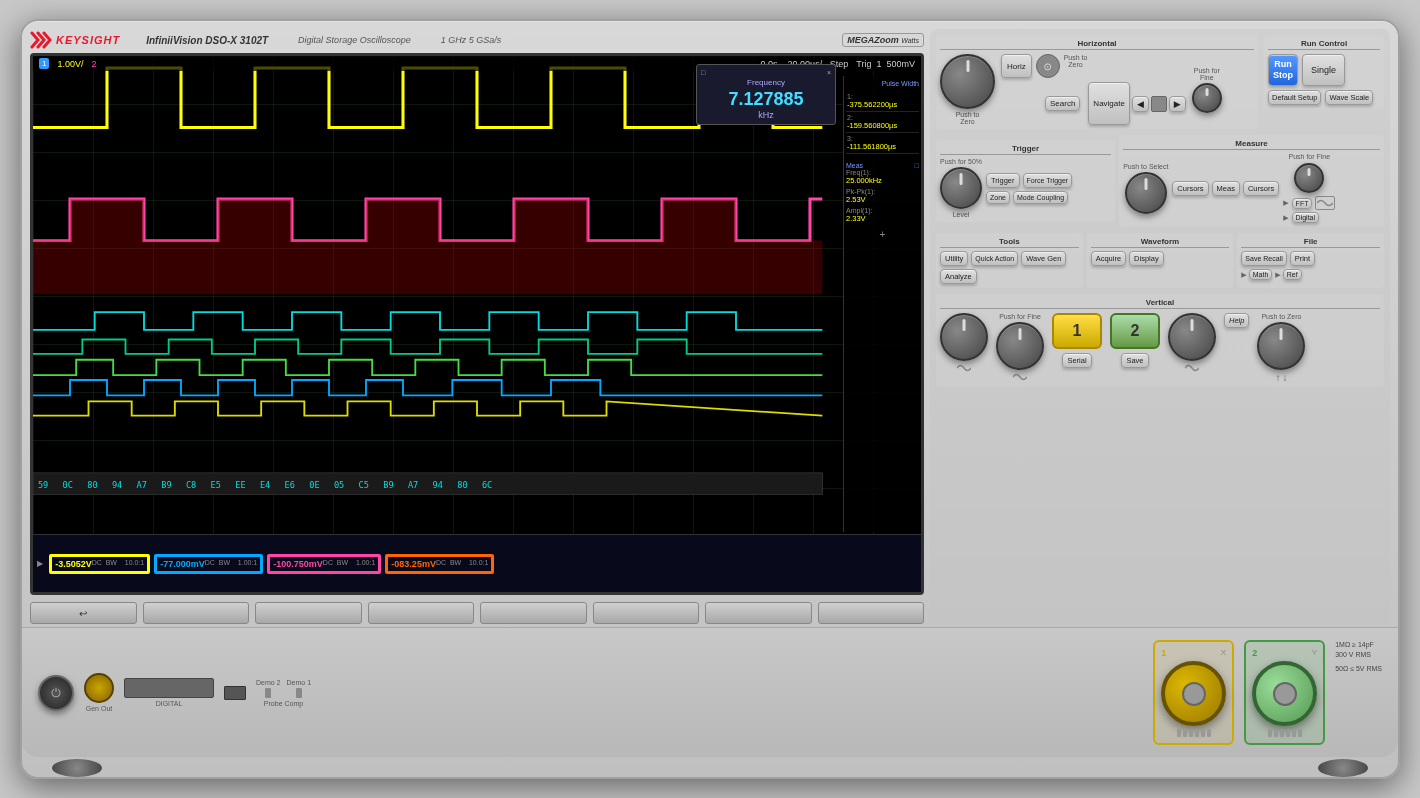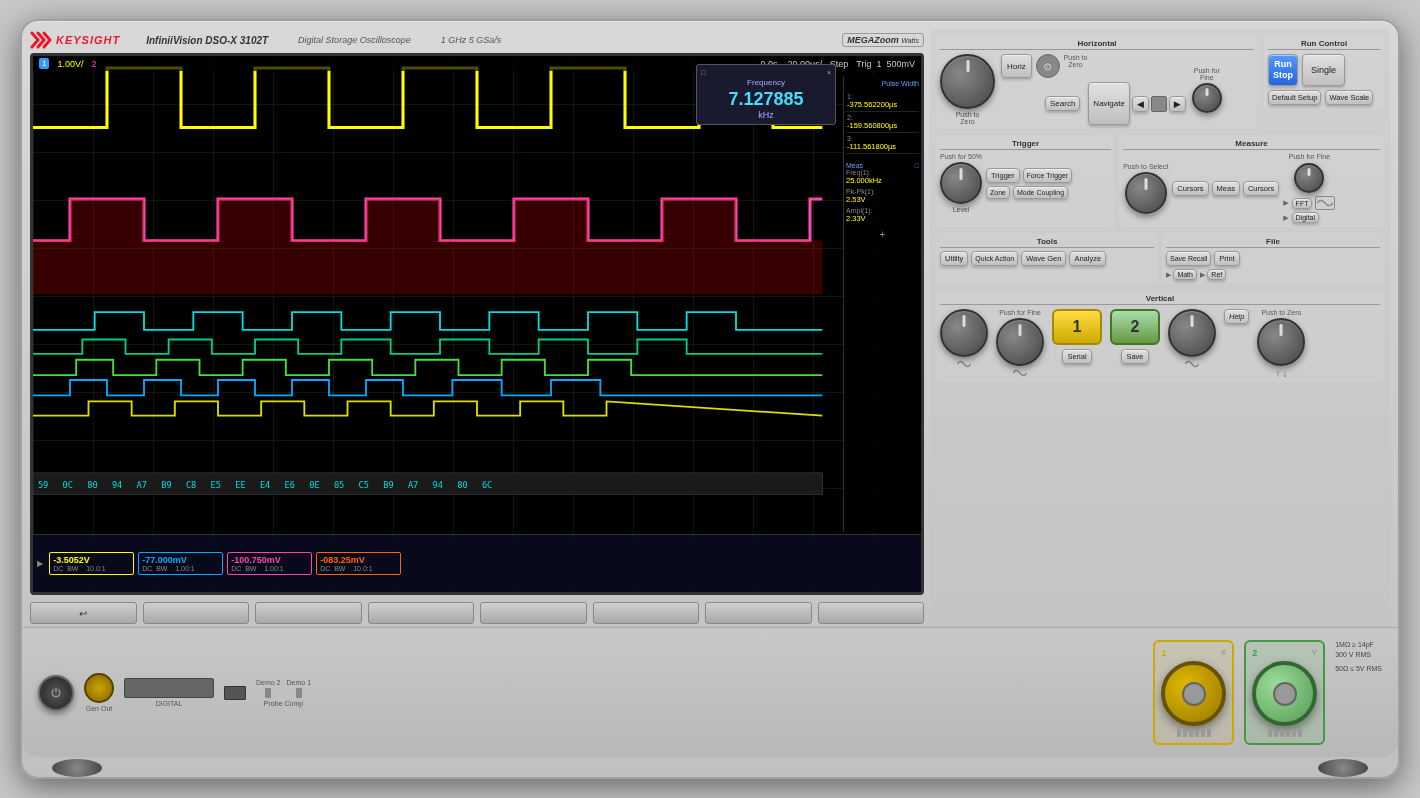--- a/index.html
+++ b/index.html
@@ -227,23 +227,23 @@
       border-top: 1px solid #333;
       display: flex;
       align-items: center;
       padding: 0 4px;
       gap: 4px;
       z-index: 10;
     }
 
     .ch-meas-block {
       display: flex;
-      flex-direction: column;
+      flex-direction: row;
       font-size: 7px;
-      border: 1px solid #c4b5fd;
+      border: 3px solid #c4b5fd;
       padding: 2px 3px;
       border-radius: 2px;
       min-width: 85px;
     }
 
     .ch-meas-block.ch1 { border-color: #ffff00; }
     .ch-meas-block.ch2 { border-color: #00aaff; }
     .ch-meas-block.ch3 { border-color: #ff44aa; }
     .ch-meas-block.ch4 { border-color: #ff6600; }
 
@@ -780,21 +780,21 @@
             <button class="ctrl-btn run-stop" style="line-height:1.2;">Run<br>Stop</button>
             <button class="ctrl-btn single">Single</button>
           </div>
           <div style="display:flex;gap:4px;margin-top:4px;">
             <button class="ctrl-btn" style="font-size:7.5px;padding:2px 3px;">Default Setup</button>
             <button class="ctrl-btn" style="font-size:7.5px;padding:2px 3px;">Wave Scale</button>
           </div>
         </div>
       </div>
 
-      <div style="display:flex;gap:4px;margin-top:2px;">
+      <div style="display:flex;gap:4px;margin-top:2px;align-items:center;">
 
         <div style="background:rgba(255,255,255,0.08);border-radius:4px;padding:4px;flex:1;">
           <div class="section-header">Trigger</div>
           <div style="display:flex;gap:4px;align-items:center;margin-top:3px;">
             <div class="col">
               <div style="font-size:7px;color:#555;text-align:center;">Push for 50%</div>
               <div class="knob"></div>
               <div style="font-size:7px;color:#555;">Level</div>
             </div>
             <div style="display:flex;flex-direction:column;gap:3px;">
@@ -854,20 +854,27 @@
         <div style="background:rgba(255,255,255,0.08);border-radius:4px;padding:4px;flex:1;">
           <div class="section-header">Tools</div>
           <div style="display:flex;gap:3px;margin-top:3px;flex-wrap:wrap;">
             <button class="ctrl-btn" style="font-size:7.5px;">Utility</button>
             <button class="ctrl-btn" style="font-size:7px;padding:2px 3px;">Quick Action</button>
             <button class="ctrl-btn" style="font-size:7.5px;">Wave Gen</button>
             <button class="ctrl-btn" style="font-size:7.5px;">Analyze</button>
           </div>
         </div>
 
+        <div style="background:rgba(255,255,255,0.08);border-radius:4px;padding:4px;flex:1;">
+          <div class="section-header">Waveform</div>
+          <div style="display:flex;gap:3px;margin-top:3px;flex-wrap:wrap;">
+            <button class="ctrl-btn" style="font-size:7.5px;">Acquire</button>
+            <button class="ctrl-btn" style="font-size:7.5px;">Display</button>
+          </div>
+        </div>
 
         <div style="background:rgba(255,255,255,0.08);border-radius:4px;padding:4px;flex:1;">
           <div class="section-header">File</div>
           <div style="display:flex;gap:3px;margin-top:3px;flex-wrap:wrap;">
             <button class="ctrl-btn" style="font-size:7px;padding:2px 3px;">Save Recall</button>
             <button class="ctrl-btn" style="font-size:7.5px;">Print</button>
           </div>
           <div style="display:flex;gap:3px;margin-top:3px;">
             <div style="display:flex;gap:2px;align-items:center;">
               <span style="font-size:7px;color:#666;">▶</span>

